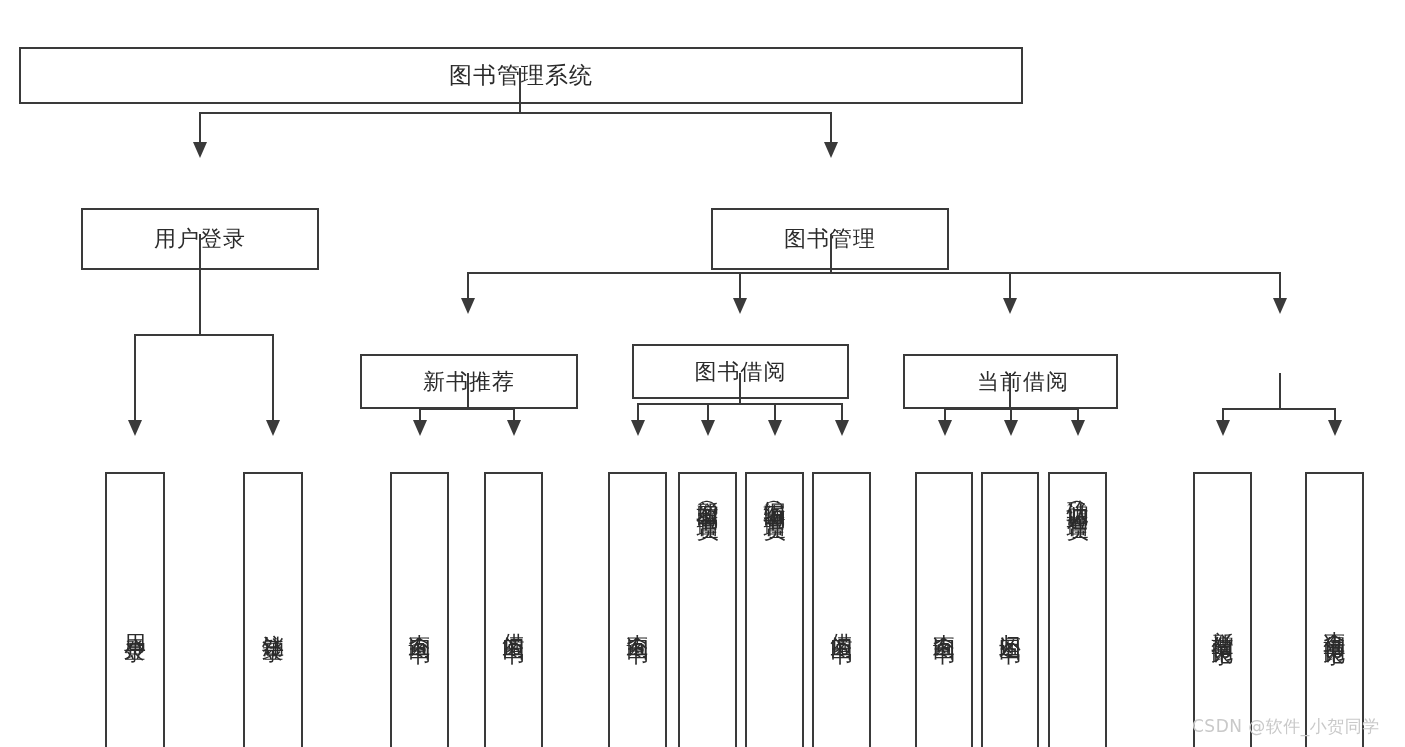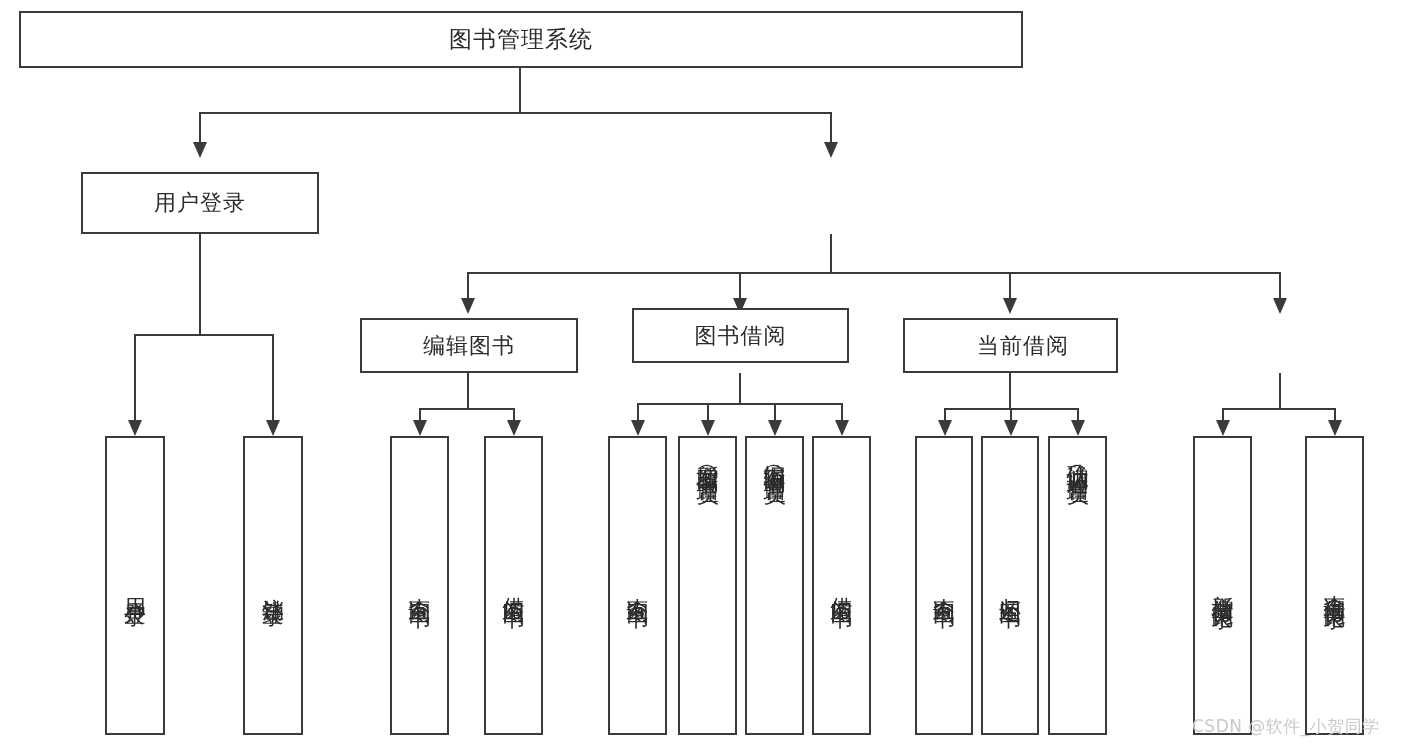--- a/index.html
+++ b/index.html
@@ -18,20 +18,21 @@
     overflow: hidden;
   }
   .node {
     position: absolute;
     box-sizing: border-box;
     background: #ffffff;
     border: 2px solid #3a3a3a;
     display: flex;
     align-items: center;
     justify-content: center;
+    margin-top: 36px;
   }
   .node .label {
     color: #2b2b2b;
     line-height: 1.18;
     text-align: center;
     white-space: nowrap;
   }
   
   .node.horiz .label {
     font-size: 22px;
@@ -96,20 +97,23 @@
 
   <div class="vline" style="left:519px; top:68px; height:44px;"></div>
   <div class="hline" style="left:199px; top:112px; width:632px;"></div>
   <div class="vline" style="left:199px; top:112px; height:30px;"></div>
   <div class="arrow" style="left:193px; top:142px;"></div>
   <div class="vline" style="left:830px; top:112px; height:30px;"></div>
   <div class="arrow" style="left:824px; top:142px;"></div>
 
   <div class="node horiz" style="left:81px; top:172px; width:238px; height:62px;">
     <span class="label">用户登录</span>
+  </div>
+  <div class="node horiz" style="left:711px; top:172px; width:238px; height:62px;">
+    <span class="label">图书管理</span>
   </div>
 
   <div class="vline" style="left:199px; top:234px; height:100px;"></div>
   <div class="hline" style="left:134px; top:334px; width:139px;"></div>
   <div class="vline" style="left:134px; top:334px; height:86px;"></div>
   <div class="arrow" style="left:128px; top:420px;"></div>
   <div class="vline" style="left:272px; top:334px; height:86px;"></div>
   <div class="arrow" style="left:266px; top:420px;"></div>
 
   <div class="vline" style="left:830px; top:234px; height:38px;"></div>
@@ -117,21 +121,21 @@
   <div class="vline" style="left:467px; top:272px; height:26px;"></div>
   <div class="arrow" style="left:461px; top:298px;"></div>
   <div class="vline" style="left:739px; top:272px; height:26px;"></div>
   <div class="arrow" style="left:733px; top:298px;"></div>
   <div class="vline" style="left:1009px; top:272px; height:26px;"></div>
   <div class="arrow" style="left:1003px; top:298px;"></div>
   <div class="vline" style="left:1279px; top:272px; height:26px;"></div>
   <div class="arrow" style="left:1273px; top:298px;"></div>
 
   <div class="node horiz" style="left:360px; top:318px; width:218px; height:55px;">
-    <span class="label">编辑图书</span>
+    <span class="label">新书推荐</span>
   </div>
   <div class="node horiz" style="left:632px; top:308px; width:217px; height:55px;">
     <span class="label">图书借阅</span>
   </div>
   <div class="node horiz" style="left:903px; top:318px; width:215px; height:55px;padding-left:25px;">
     <span class="label">当前借阅</span>
   </div>
 
   <div class="vline" style="left:467px; top:373px; width:0; height:35px;"></div>
   <div class="hline" style="left:419px; top:408px; width:95px;"></div>

